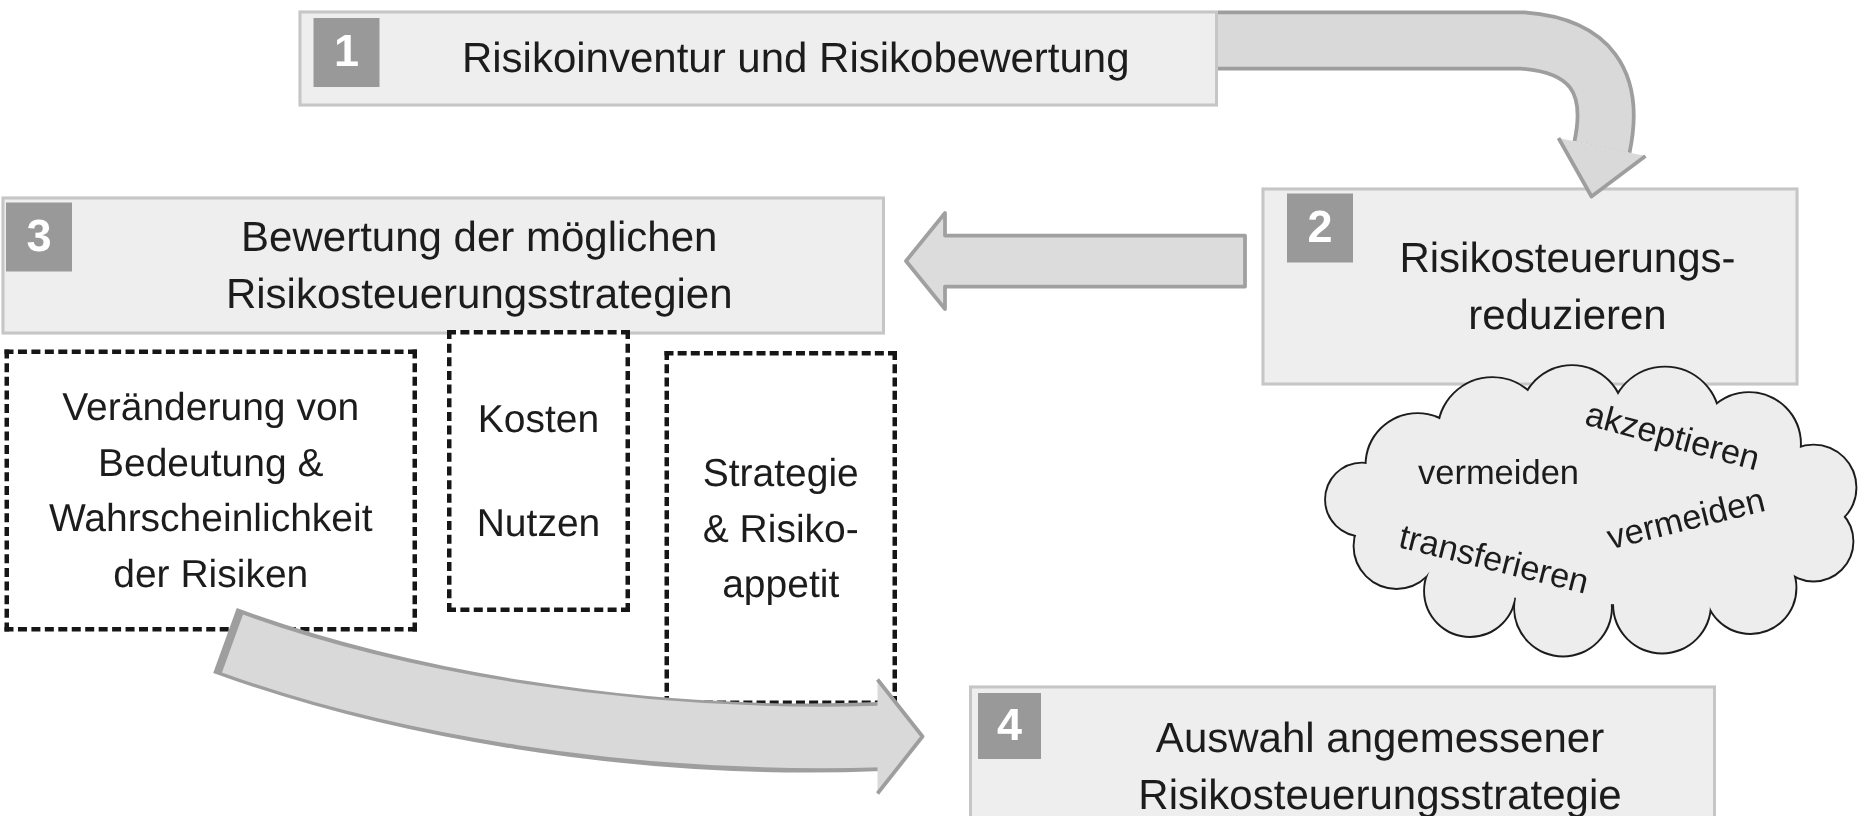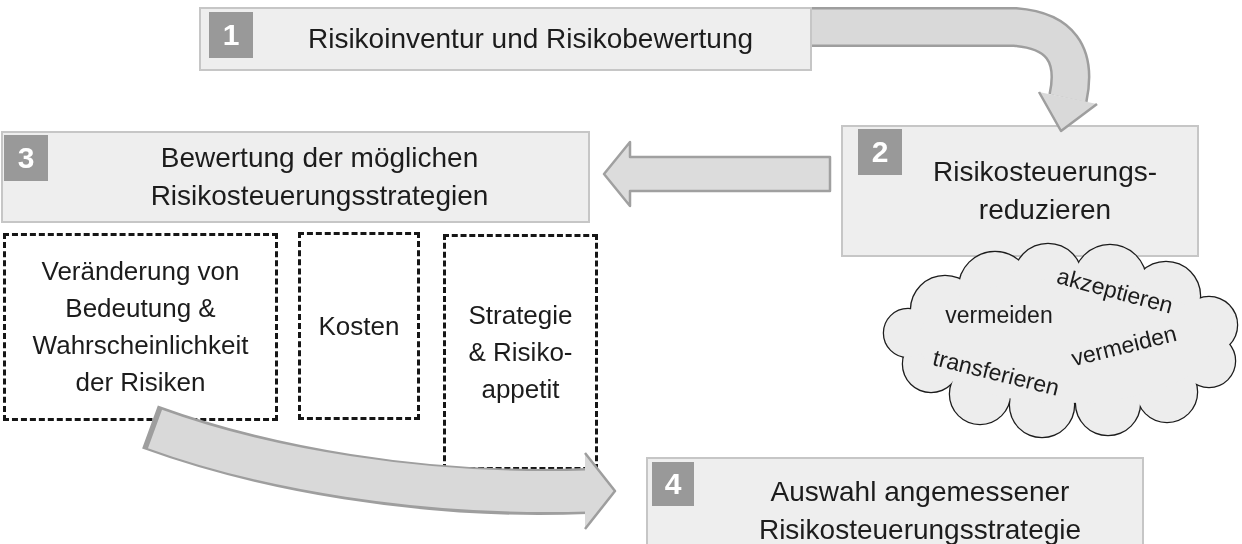--- a/index.html
+++ b/index.html
@@ -55,22 +55,23 @@
     <div class="bline pad-badge">Risikosteuerungsstrategie</div>
   </div>
   <div class="badge" style="left:652px;top:462px;width:42px;height:44px;">4</div>
 
   <div class="dashed" style="left:3px;top:233px;width:275px;height:188px;">
     <div class="dline">Veränderung von</div>
     <div class="dline">Bedeutung &amp;</div>
     <div class="dline">Wahrscheinlichkeit</div>
     <div class="dline">der Risiken</div>
   </div>
-  <div class="dashed" style="left:298px;top:232px;width:122px;height:188px;gap:32px;">
+  <div class="dashed" style="left:298px;top:220px;width:122px;height:188px;gap:32px;">
     <div class="dline">Kosten</div>
+    <div class="dline">Nutzen</div>
   </div>
   <div class="dashed" style="left:443px;top:234px;width:155px;height:236px;">
     <div class="dline">Strategie</div>
     <div class="dline">&amp; Risiko-</div>
     <div class="dline">appetit</div>
   </div>
 
   <svg class="layer" width="1242" height="544" viewBox="0 0 1242 544">
 
     <g>

